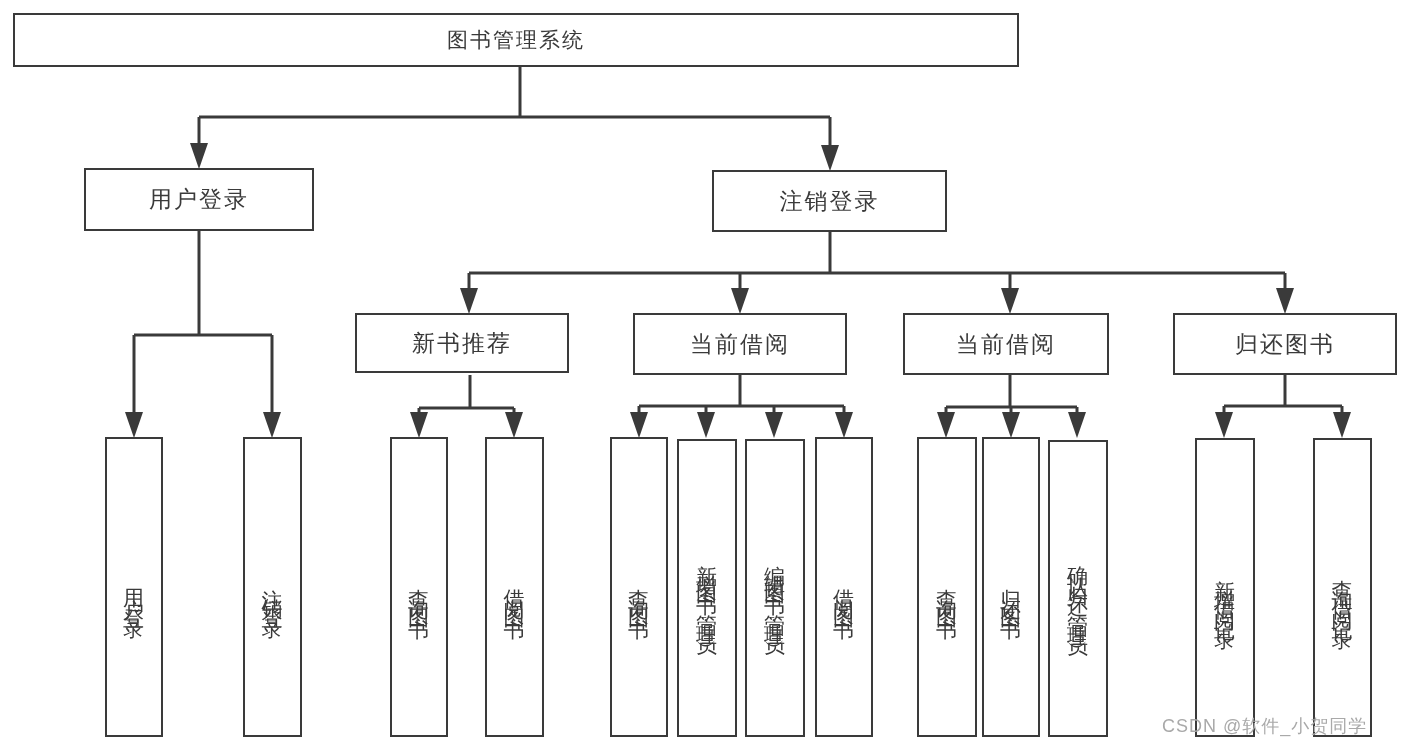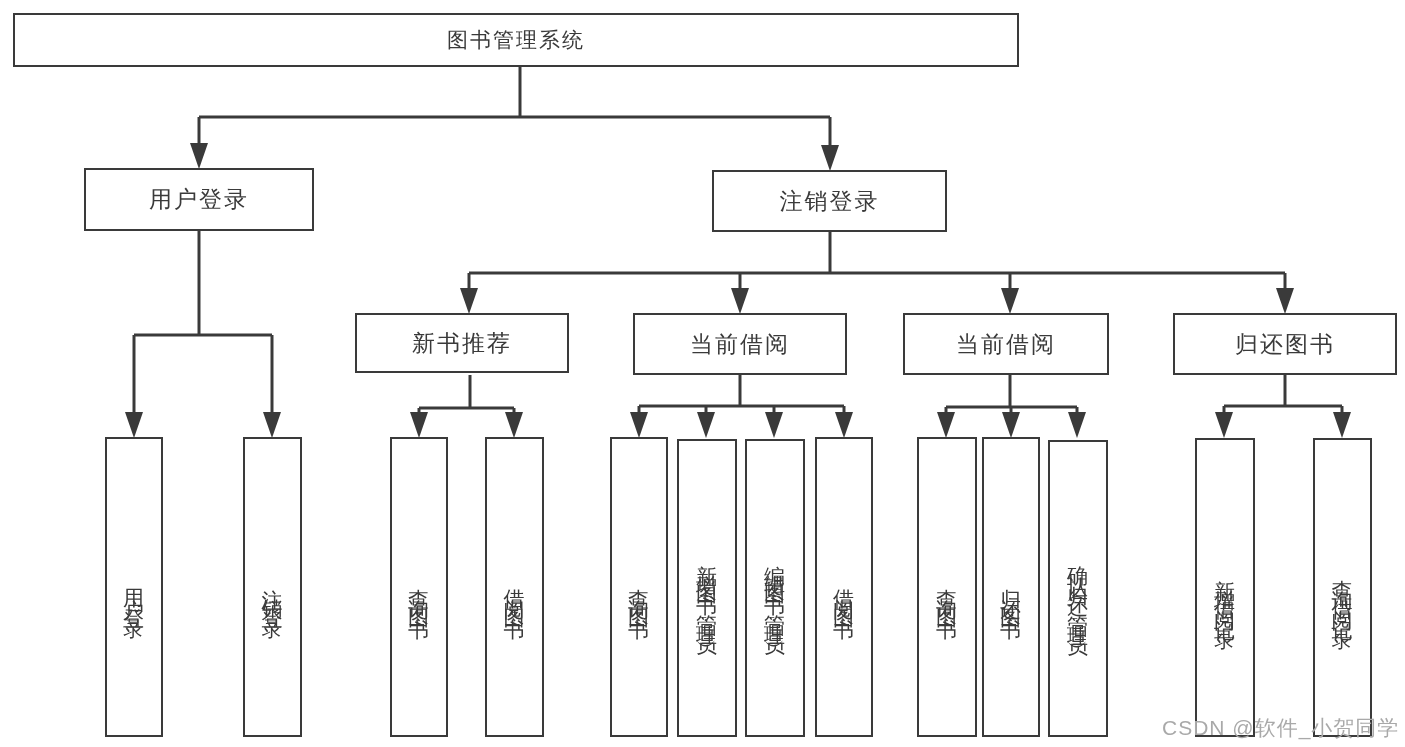--- a/index.html
+++ b/index.html
@@ -43,21 +43,21 @@
     text-orientation: mixed;
     font-size: 21px;
     line-height: 1;
     letter-spacing: 10px;
     padding-top: 10px;
   }
   .watermark {
     position: absolute;
     left: 1162px;
     top: 714px;
-    font-size: 21px;
+    font-size: 18px;
     color: var(--wm);
     letter-spacing: 1px;
     z-index: 2;
     white-space: nowrap;
   }
 </style>
 </head>
 <body>
 
 <div id="canvas">

